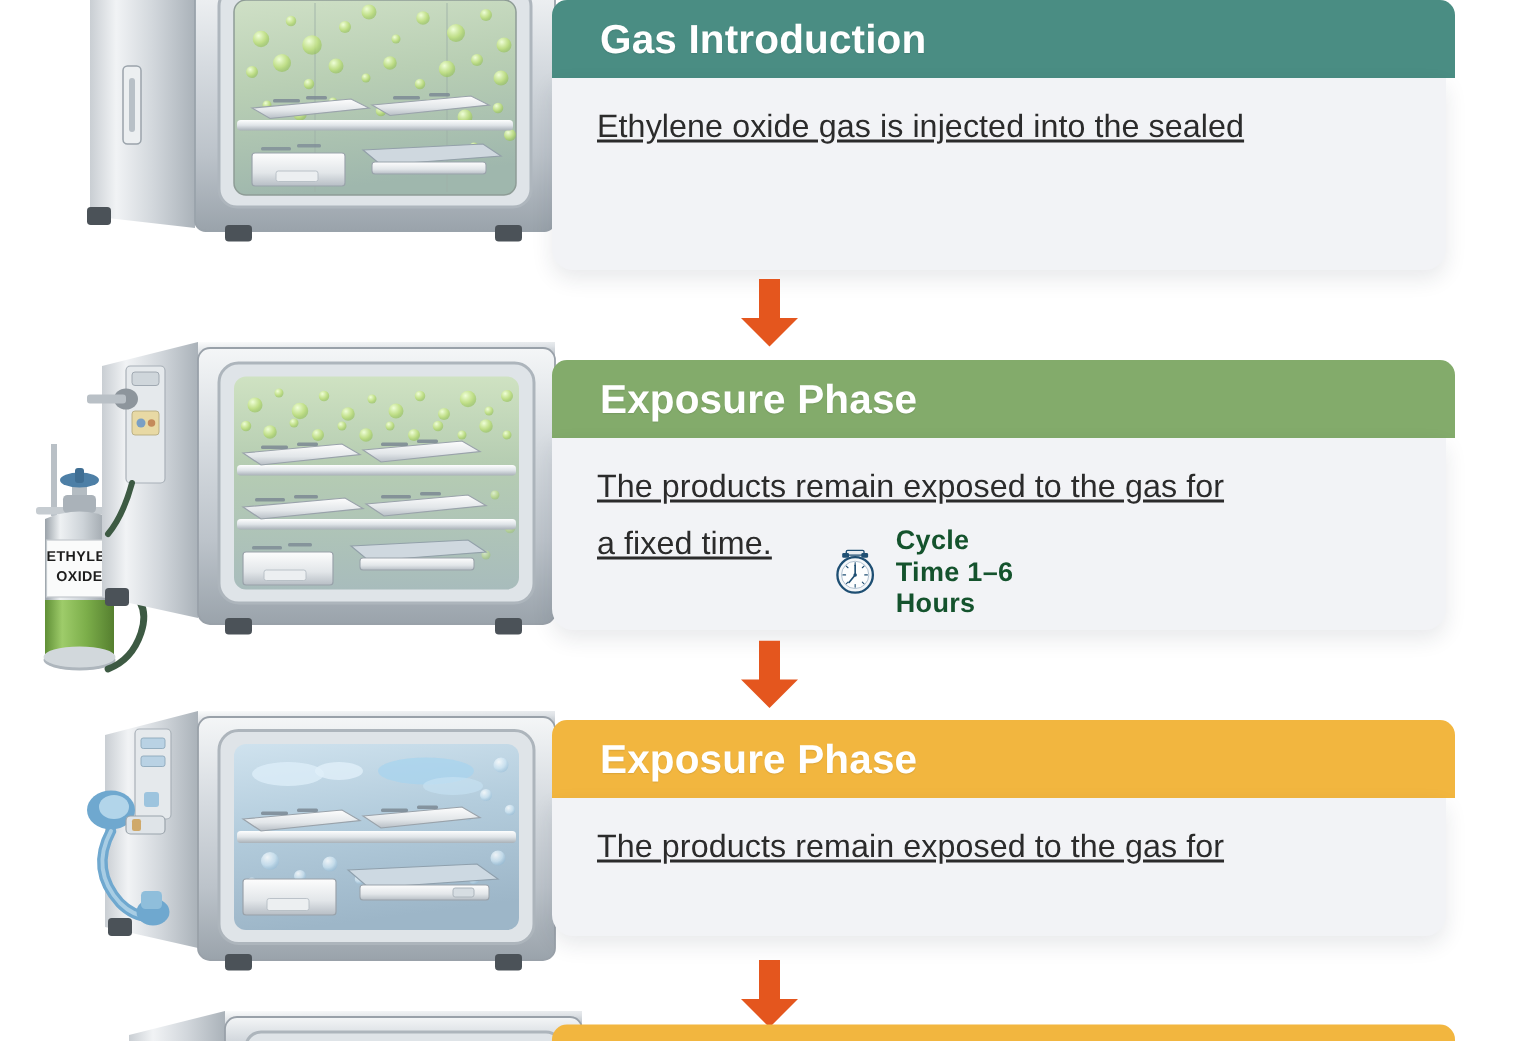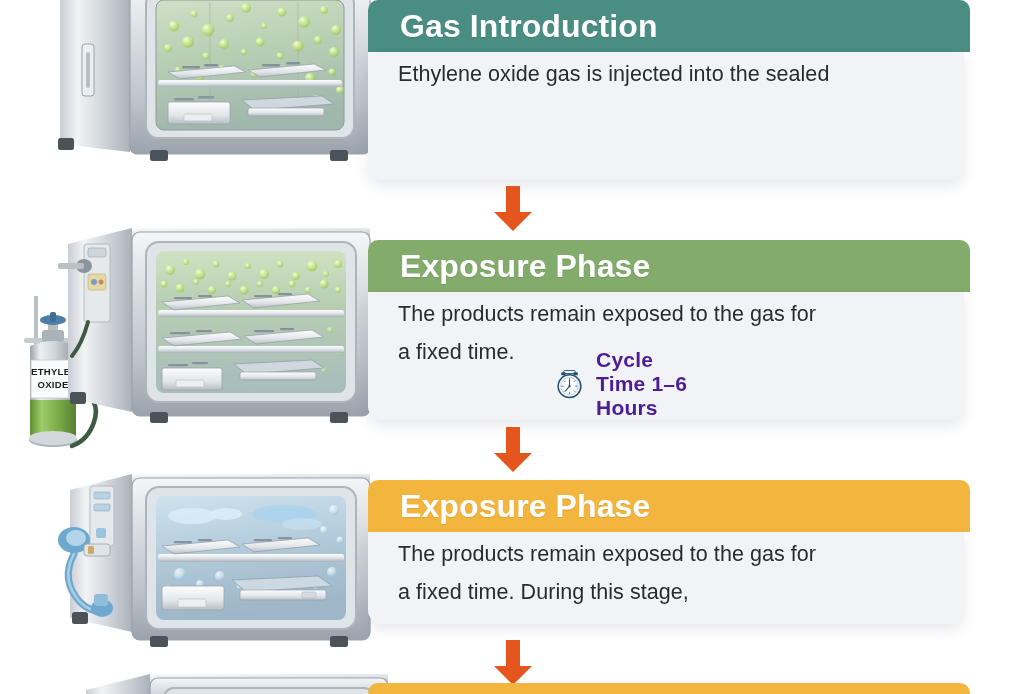--- a/index.html
+++ b/index.html
@@ -14,49 +14,50 @@
   
   .card { position: absolute; }
   .card-header {
     position: absolute; left: 0; top: 0;
     height: 52px;
     border-radius: 10px 10px 0 0;
     display: flex; align-items: center;
   }
   .card-header .title {
     color: #ffffff;
-    font-size: 32px;
+    font-size: 27px;
     font-weight: bold;
     letter-spacing: .1px;
     padding-left: 32px;
     text-shadow: 0 1px 1px rgba(0,0,0,.10);
   }
   .card-body {
     position: absolute; left: 0;
     background: #f2f3f6;
     border-radius: 0 0 14px 14px;
     box-shadow: 0 6px 14px rgba(30,40,60,.10);
   }
   .card-body p {
     color: #2b2b2b;
     font-size: 21.5px;
     line-height: 38px;
-    padding: 3px 30px 0 30px;
+    padding: 13px 30px 0 30px;
     letter-spacing: .05px;
+    text-decoration: underline;
   }
 
   
   .cycle-row {
     position: absolute;
     display: flex; align-items: center;
     gap: 13px;
   }
   .cycle-label {
-    color: #4c1d95;
-    font-size: 21px;
+    color: #14532d;
+    font-size: 18px;
     font-weight: bold;
     letter-spacing: .2px;
   }
 
   
   .arrow { position: absolute; }
 
   
   .steri { position: absolute; }
 
@@ -472,21 +473,20 @@
     </svg>
   </div>
 
   <div class="card">
     <div class="card-header" style="left:368px; top:480px; width:602px; height:52px; background:#f2b63f;">
       <span class="title">Exposure Phase</span>
     </div>
     <div class="card-body" style="left:368px; top:532px; width:596px; height:92px;">
       <p>
         <span>The products remain exposed to the gas for</span><br>
-        <span>a fixed time. During this stage,</span>
       </p>
     </div>
   </div>
 
   <div class="arrow" style="left:492px; top:640px;">
     <svg width="42" height="46" viewBox="0 0 42 46">
       <path d="M14 0 H28 V26 H40 L21 45 L2 26 H14 Z" fill="#e4561e"></path>
     </svg>
   </div>
 

